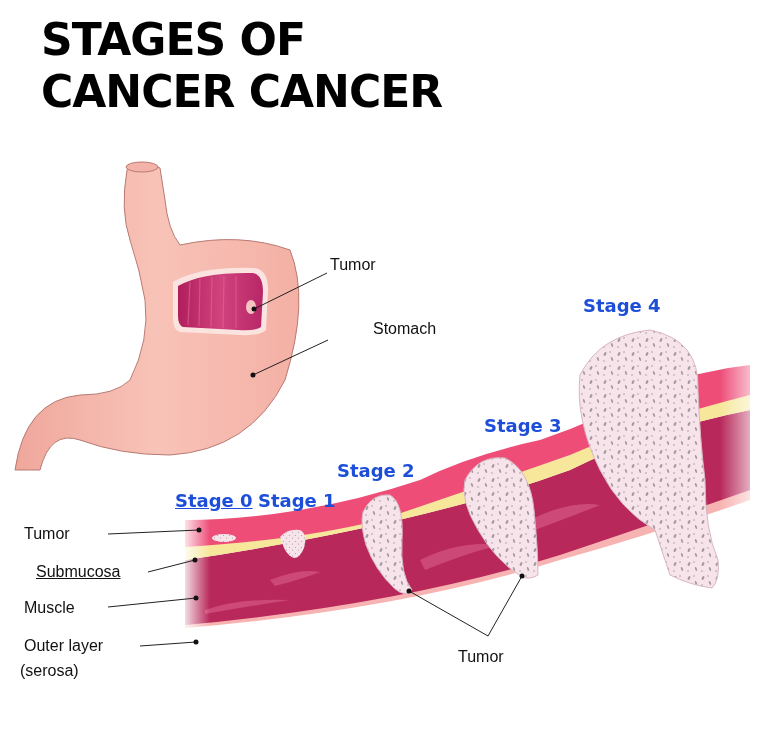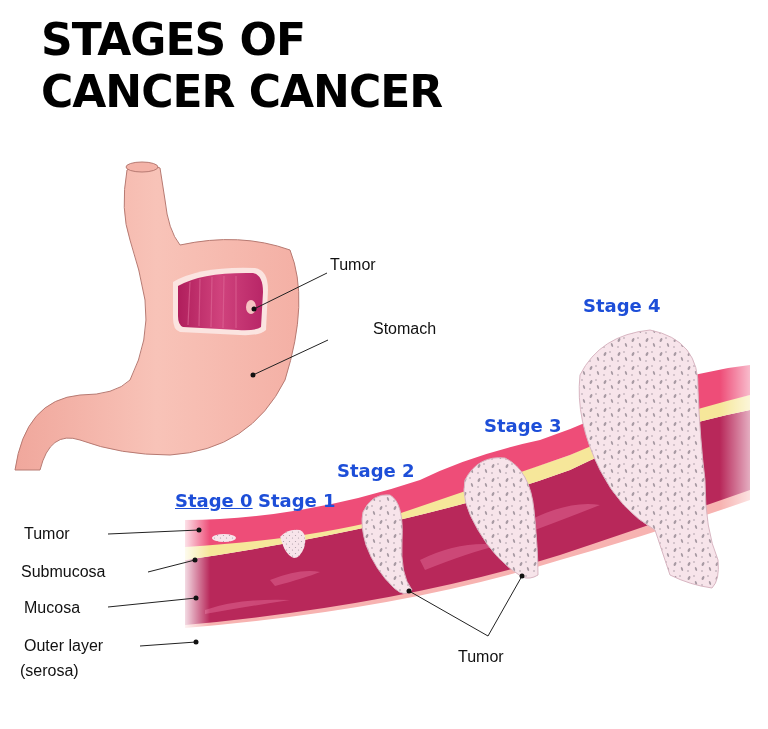--- a/index.html
+++ b/index.html
@@ -136,22 +136,22 @@
     <line x1="522" y1="576" x2="488" y2="636"></line>
     <circle cx="409" cy="591" r="2.5" stroke="none"></circle>
     <circle cx="522" cy="576" r="2.5" stroke="none"></circle>
   </g>
 </svg>
 
 <div class="lbl" style="left:330px; top:254px;">Tumor</div>
 <div class="lbl" style="left:333px; top:318px;margin-left:40px;">Stomach</div>
 
 <div class="lbl" style="left:24px; top:523px;">Tumor</div>
-<div class="lbl" style="left:21px; top:561px;">Submucosa</div>
-<div class="lbl" style="left:24px; top:597px;">Mucosa</div>
+<div class="lbl" style="left:36px; top:561px;text-decoration:underline;">Submucosa</div>
+<div class="lbl" style="left:24px; top:597px;">Muscle</div>
 <div class="lbl" style="left:24px; top:635px;">Outer layer</div>
 <div class="lbl" style="left:20px; top:660px;">(serosa)</div>
 
 <div class="stage" style="left:175px; top:491px;text-decoration:underline;">Stage 0</div>
 <div class="stage" style="left:258px; top:470px;margin-top:21px;">Stage 1</div>
 <div class="stage" style="left:337px; top:461px;">Stage 2</div>
 <div class="stage" style="left:448px; top:416px;margin-left:36px;">Stage 3</div>
 <div class="stage" style="left:583px; top:296px;">Stage 4</div>
 
 <div class="lbl" style="left:458px; top:646px;">Tumor</div>

